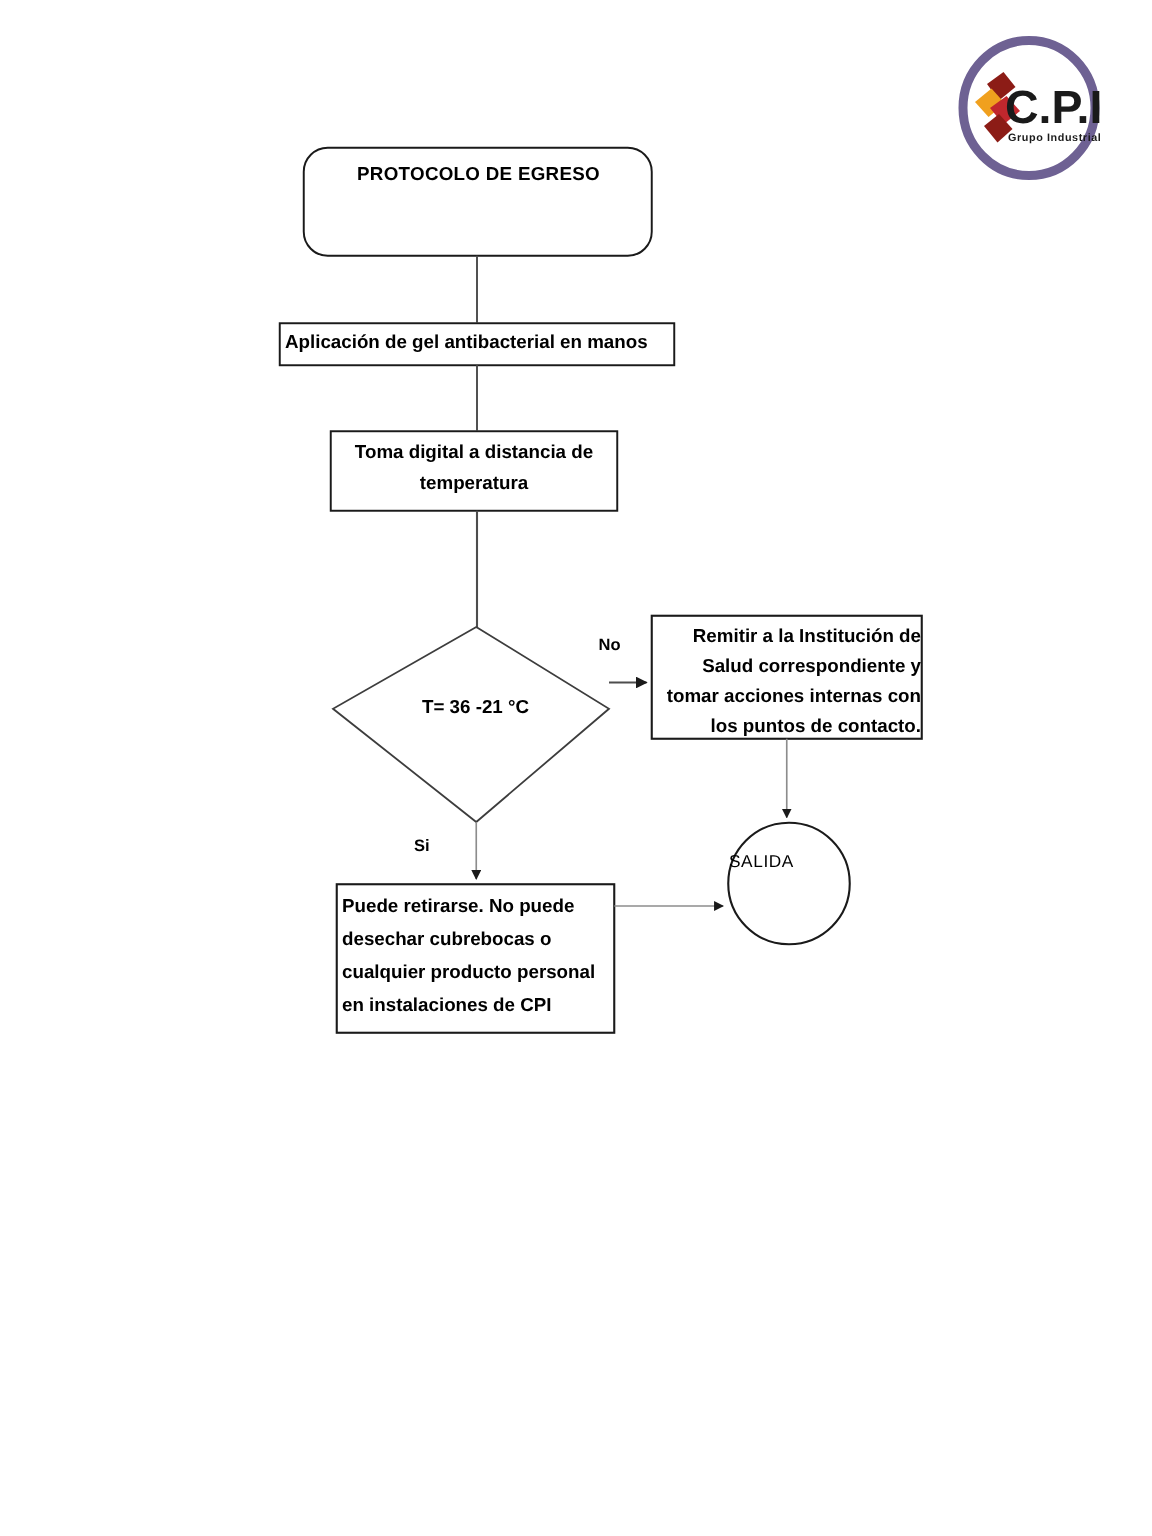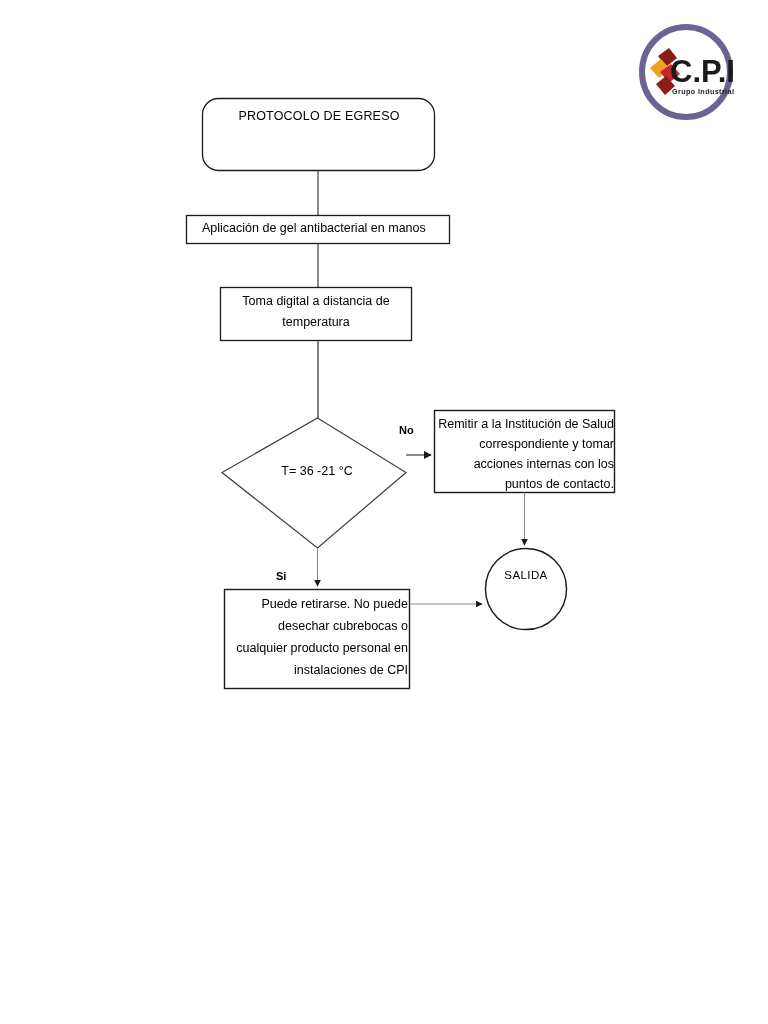--- a/index.html
+++ b/index.html
@@ -18,40 +18,40 @@
     position: absolute;
     left: 0;
     top: 0;
     width: 768px;
     height: 1024px;
   }
   .node-text {
     position: absolute;
     font-family: "Liberation Sans", sans-serif;
     color: #000000;
-    font-weight: normal;
+    font-weight: bold;
     box-sizing: border-box;
     white-space: pre-line;
   }
   
   #txt-start {
     left: 204px;
     top: 109px;
     width: 230px;
     text-align: center;
     font-size: 12.5px;
     letter-spacing: 0.2px;
   }
   
   #txt-gel {
     left: 188px;
     top: 221px;
     width: 262px;
     text-align: left;
-    padding-left: 14px;
+    padding-left: 2px;
     font-size: 12.5px;
   }
   
   #txt-toma {
     left: 222px;
     top: 291px;
     width: 188px;
     text-align: center;
     font-size: 12.5px;
     line-height: 21px;
@@ -71,51 +71,50 @@
     width: 176px;
     text-align: right;
     font-size: 12.5px;
     line-height: 20px;
   }
   
   #txt-retirarse {
     left: 228px;
     top: 593px;
     width: 180px;
-    text-align: right;
+    text-align: left;
     font-size: 12.5px;
     line-height: 22px;
   }
   
   #txt-salida {
     left: 486px;
     top: 569px;
     width: 80px;
-    text-align: center;
+    text-align: left;
     font-size: 11.5px;
     font-weight: normal;
     letter-spacing: 0.4px;
   }
   
   .edge-label {
     position: absolute;
     font-family: "Liberation Sans", sans-serif;
     font-weight: bold;
     font-size: 11px;
     color: #000000;
   }
   #label-no {
     left: 399px;
     top: 424px;
     text-align: center;
   }
   #label-si {
     left: 276px;
     top: 558px;
-    margin-top: 12px;
   }
   
   #logo {
     position: absolute;
     left: 636px;
     top: 24px;
     width: 100px;
     height: 96px;
   }
 </style>

